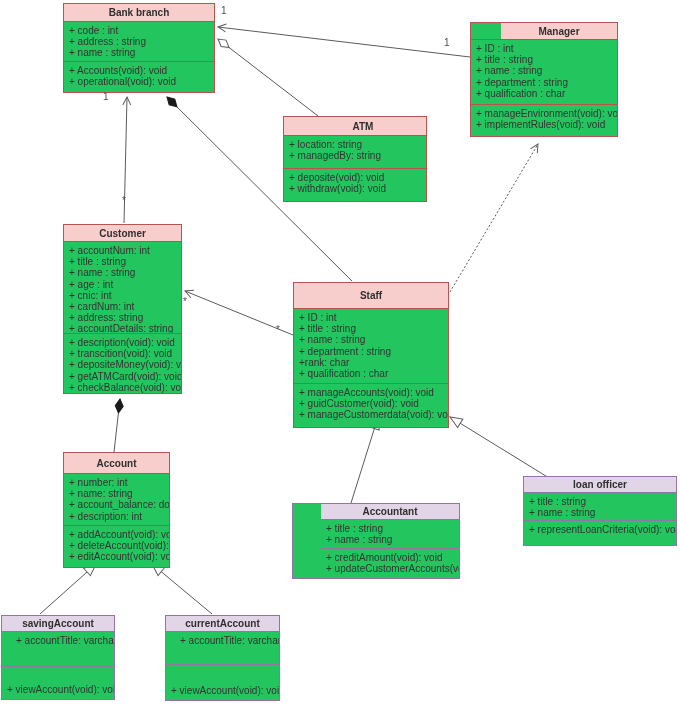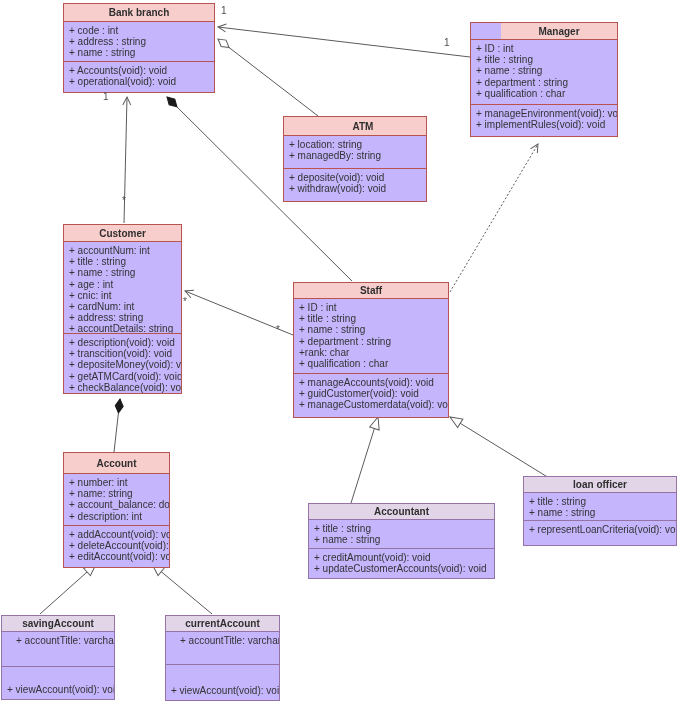--- a/index.html
+++ b/index.html
@@ -4,21 +4,21 @@
 <style>
   :root{
     --red-header:#f8cecc; --red-border:#b85450;
     --purple-header:#e1d5e7; --purple-border:#9673a6;
     --line-color:#5b5b5b;
   }
   html,body{margin:0;padding:0;background:#ffffff;}
   body{width:680px;height:723px;font-family:"Liberation Sans",sans-serif;}
   #diagram{position:relative;width:680px;height:723px;overflow:hidden;background:#fff;}
   #edges{position:absolute;left:0;top:0;width:680px;height:723px;}
-  .uml-class{position:absolute;background:#c4b5fd;box-sizing:border-box;z-index:2;}
+  .uml-class{position:absolute;background:#22c55e;box-sizing:border-box;z-index:2;}
   .theme-red{border:1px solid var(--red-border);}
   .theme-purple{border:1px solid var(--purple-border);}
   .theme-red .uml-header{background:var(--red-header);}
   .theme-purple .uml-header{background:var(--purple-header);}
   .uml-header{font-weight:bold;font-size:10px;color:#2f2f2f;display:flex;align-items:center;justify-content:center;overflow:hidden;}
   .uml-section{box-sizing:border-box;padding:3px 2px 0 5px;overflow:hidden;}
   .theme-red .uml-section{border-top:1px solid var(--red-border);}
   .theme-purple .uml-section{border-top:1px solid var(--purple-border);}
   .uml-section .line{font-size:10px;line-height:11.2px;color:#333;white-space:nowrap;}
   .uml-section.va-bottom{display:flex;flex-direction:column;justify-content:flex-end;padding-bottom:4px;}
@@ -113,21 +113,21 @@
     <div class="uml-section methods" style="height: 60px;">
         <div class="line">+ description(void): void</div>
         <div class="line">+ transcition(void): void</div>
         <div class="line">+ depositeMoney(void): void</div>
         <div class="line">+ getATMCard(void): void</div>
         <div class="line">+ checkBalance(void): void</div>
       </div>
   </div>
 
   <div class="uml-class theme-red" id="cls-staff" style="left: 293px; top: 282px; width: 156px;">
-    <div class="uml-header" style="height: 15px;">Staff</div>
+    <div class="uml-header" style="height: 25px;">Staff</div>
     <div class="uml-section attrs" style="height: 75px;">
         <div class="line">+ ID : int</div>
         <div class="line">+ title : string</div>
         <div class="line">+ name : string</div>
         <div class="line">+ department : string</div>
         <div class="line">+rank: char</div>
         <div class="line">+ qualification : char</div>
       </div>
     <div class="uml-section methods" style="height: 44px;">
         <div class="line">+ manageAccounts(void): void</div>
@@ -144,21 +144,21 @@
         <div class="line">+ account_balance: double</div>
         <div class="line">+ description: int</div>
       </div>
     <div class="uml-section methods" style="height: 42px;">
         <div class="line">+ addAccount(void): void</div>
         <div class="line">+ deleteAccount(void): void</div>
         <div class="line">+ editAccount(void): void</div>
       </div>
   </div>
 
-  <div class="uml-class theme-purple" id="cls-accountant" style="left: 308px; top: 503px; width: 187px;">
+  <div class="uml-class theme-purple" id="cls-accountant" style="left: 292px; top: 503px; width: 168px; padding-left: 28px;">
     <div class="uml-header" style="height: 15px;">Accountant</div>
     <div class="uml-section attrs" style="height: 29px;">
         <div class="line">+ title : string</div>
         <div class="line">+ name : string</div>
       </div>
     <div class="uml-section methods" style="height: 30px;">
         <div class="line">+ creditAmount(void): void</div>
         <div class="line">+ updateCustomerAccounts(void): void</div>
       </div>
   </div>

